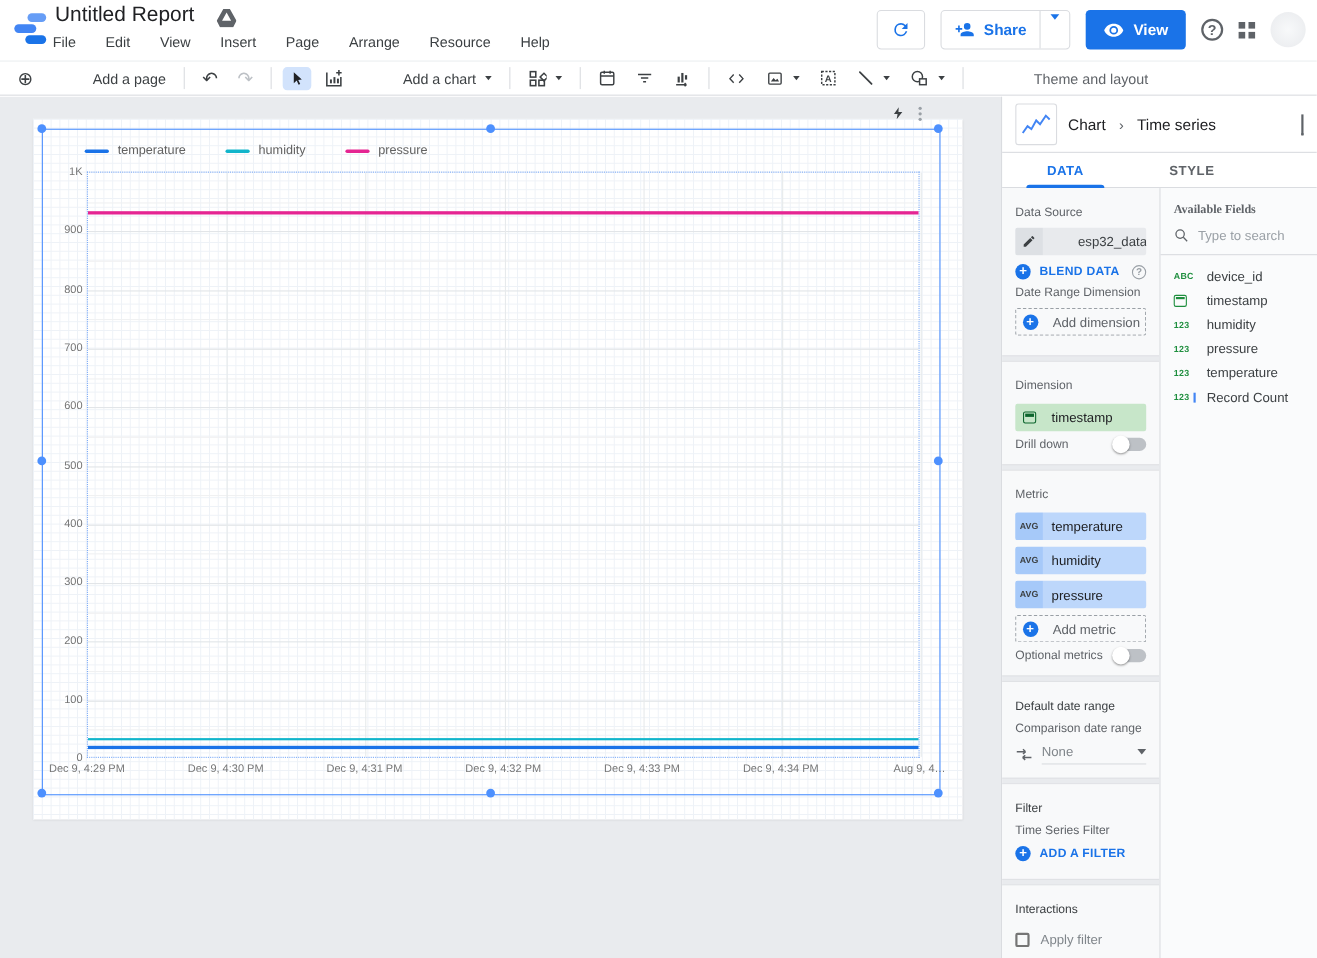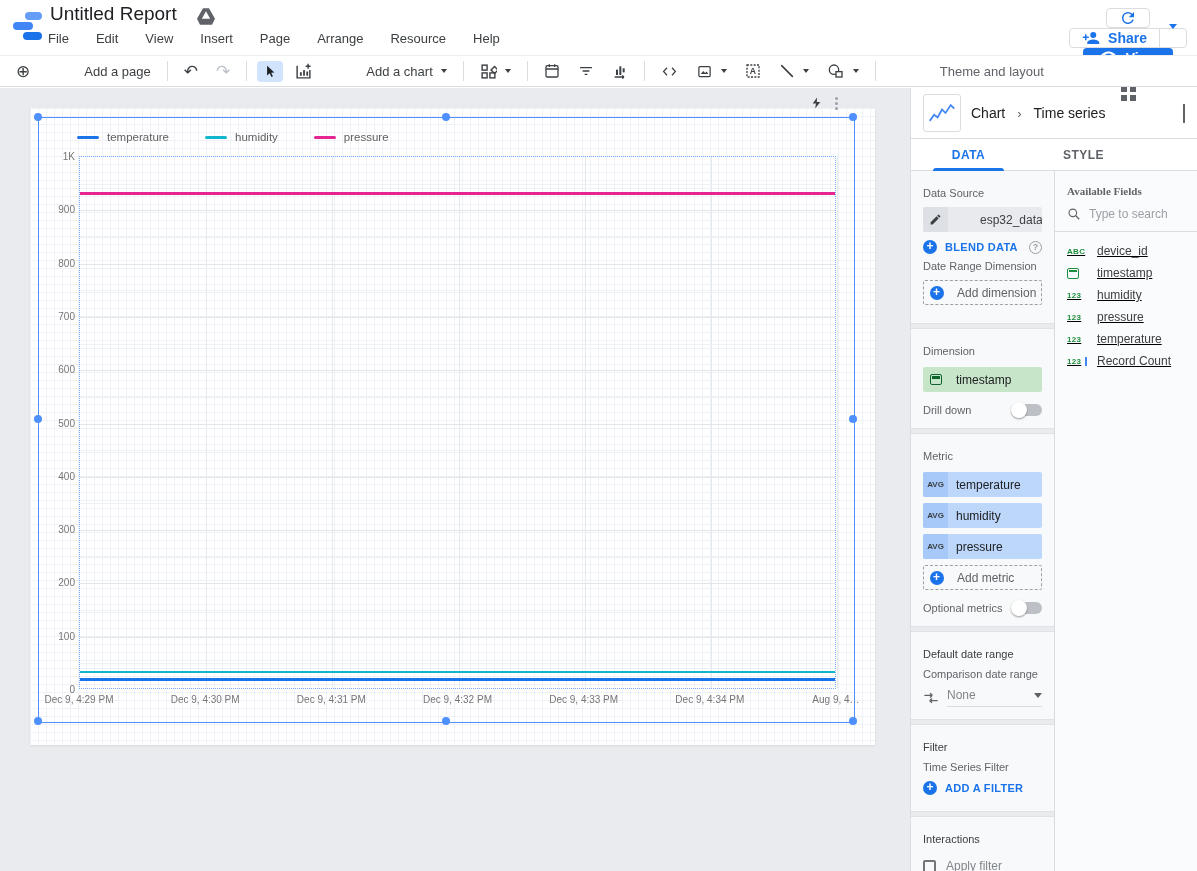--- a/index.html
+++ b/index.html
@@ -10,21 +10,21 @@
   #header { position:absolute; left:0; top:0; width:1197px; height:55px; background:#fff; z-index:5; }
   #logo { position:absolute; left:13px; top:11px; width:30px; height:30px; }
   #logo .bar { position:absolute; height:8px; border-radius:4px; }
   #logo .b1 { left:12px; top:1px; width:17px; background:#669df6; }
   #logo .b2 { left:0; top:11px; width:20px; background:#4285f4; }
   #logo .b3 { left:10px; top:21px; width:19px; background:#1a73e8; }
   #report-title { position:absolute; left:50px; top:3px; font-size:19px; color:#202124; }
   #drive-icon { position:absolute; left:197px; top:8px; }
   #menu-row { position:absolute; left:48px; top:31px; display:flex; gap:27px; }
   .menu-item { font-size:13px; color:#3c4043; cursor:pointer; }
-  #hdr-right { position:absolute; right:10px; top:8px; height:38px; display:flex; align-items:center; gap:0;flex-direction:column; }
+  #hdr-right { position:absolute; right:10px; top:8px; height:38px; display:flex; align-items:center; gap:14px; }
   .btn-outline { height:36px; border:1px solid #dadce0; border-radius:4px; background:#fff;
     display:flex; align-items:center; cursor:pointer; }
   #refresh-btn { width:44px; justify-content:center; }
   #share-btn { padding:0; }
   #share-main { display:flex; align-items:center; gap:8px; padding:0 12px; height:100%; }
   #share-label { color:#1a73e8; font-size:14px; font-weight:bold; }
   #share-sep { width:1px; height:100%; background:#dadce0; }
   #share-caret { padding:0 9px; }
   .caret-down { width:0; height:0; border-left:4px solid transparent; border-right:4px solid transparent; border-top:5px solid #1a73e8; }
   #view-btn { height:36px; background:#1a73e8; border-radius:4px; color:#fff; display:flex;
@@ -98,37 +98,37 @@
   .chip.dim-green .chip-text { color:#202124; }
   .chip.metric-blue { background:#bdd7fb; }
   .chip.metric-blue .icon-cell { background:#a6c9f9; font-size:8px; font-weight:bold; color:#3c4043; }
   .chip.metric-blue .chip-text { color:#202124; }
   .chip.dashed { border:1px dashed #9aa0a6; background:transparent; }
   .chip.dashed .chip-text { color:#5f6368; }
   .plus-circle { width:14px; height:14px; border-radius:50%; background:#1a73e8; color:#fff; font-size:12px; line-height:13px; text-align:center; font-weight:bold; flex:0 0 14px; }
   .link-row { display:flex; align-items:center; gap:8px; margin:8px 0 4px; cursor:pointer; }
   .link-text { font-size:11px; font-weight:bold; color:#1a73e8; letter-spacing:.3px; }
   .help-q { margin-left:auto; width:13px; height:13px; border:1.5px solid #9aa0a6; border-radius:50%; color:#9aa0a6; font-size:9px; display:flex; align-items:center; justify-content:center; font-weight:bold; }
-  .toggle-row { display:flex; align-items:flex-end; justify-content:space-between; margin-top:12px; }
+  .toggle-row { display:flex; align-items:flex-end; justify-content:space-between; }
   .toggle { width:30px; height:12px; border-radius:7px; background:#bdc1c6; position:relative; cursor:pointer; }
   .toggle .knob { position:absolute; left:-1px; top:-2px; width:16px; height:16px; border-radius:50%; background:#fff; box-shadow:0 1px 2px rgba(0,0,0,.4); }
   .cal-icon { width:12px; height:11px; border:1.5px solid currentColor; border-radius:2px; position:relative; }
   .cal-icon::before { content:""; position:absolute; left:1px; right:1px; top:1px; height:2.5px; background:currentColor; }
   .none-row { display:flex; align-items:center; gap:8px; margin-top:8px; }
   .none-box { flex:1; display:flex; align-items:center; border-bottom:1px solid #dadce0; padding-bottom:4px; }
   .none-text { font-size:12px; color:#80868b; flex:1; }
   .cbox { width:13px; height:13px; border:2px solid #757575; border-radius:2px; background:#f8f9fa; }
   .check-row { display:flex; align-items:center; gap:10px; margin:14px 0 6px; cursor:pointer; }
   .check-label { font-size:12px; color:#80868b; }
   #fields-title { font-size:11px; font-weight:bold; color:#5f6368; padding:14px 12px 10px;font-family:Liberation Serif, serif; }
   #search-row { display:flex; align-items:center; gap:8px; padding:0 12px 10px; border-bottom:1px solid #dadce0; }
   #search-input { border:none; outline:none; background:transparent; font-size:12px; color:#3c4043; width:100px; }
   #search-input::placeholder { color:#9aa0a6; }
   #fields-list { padding:8px 0; }
-  .field-row { display:flex; align-items:center; gap:8px; padding:4px 12px; cursor:grab;text-decoration:underline; }
+  .field-row { display:flex; align-items:center; gap:8px; padding:4px 12px; cursor:grab; }
   .fbadge { width:22px; font-size:8px; font-weight:bold; color:#1e8e3e; letter-spacing:.3px; display:flex; align-items:center; }
   .fbadge.agg { border-right:2px solid #4285f4; width:20px; margin-right:2px; }
   .fbadge .cal-icon { color:#1e8e3e; }
   .fname { font-size:12px; color:#3c4043; white-space:nowrap; }
   svg { display:block; }
 </style>
 </head>
 <body>
 
 <div id="header">

